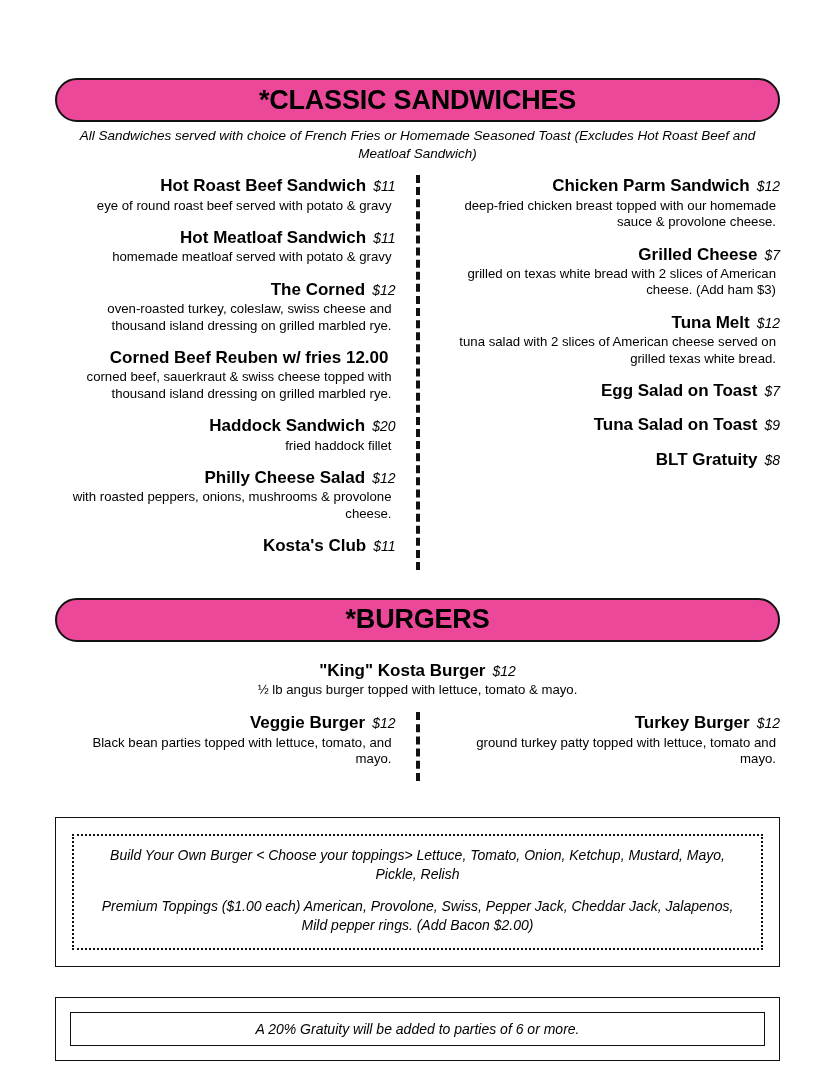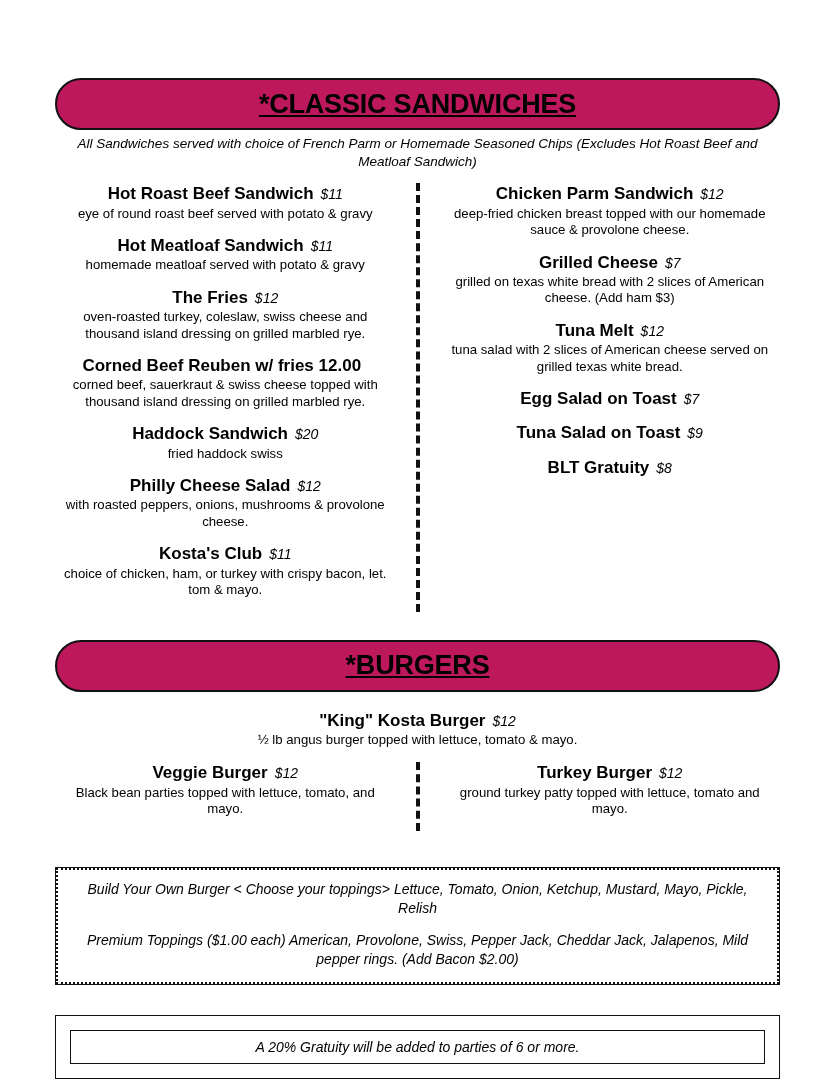--- a/index.html
+++ b/index.html
@@ -21,27 +21,26 @@
     width: 835px;
     height: 1080px;
     box-sizing: border-box;
     padding: 0 55px;
   }
 
   
   .section-header {
     border: 2px solid #111111;
     border-radius: 26px;
-    height: 52px;
+    height: 44px;
     display: flex;
     align-items: center;
     justify-content: center;
     box-sizing: border-box;
-    background: #be185d;
-    text-decoration: underline;
+    background: #ec4899;
   }
   .section-header-title {
     font-size: 27px;
     font-weight: bold;
     letter-spacing: -0.2px;
     line-height: 1;
   }
 
   .section-note {
     font-size: 13.5px;
@@ -69,21 +68,21 @@
     top: 0;
     bottom: 0;
     left: 50%;
     width: 0;
     border-left: 4px dashed #111111;
     transform: translateX(-2px);
   }
 
   
   .item {
-    text-align: center;
+    text-align: right;
     margin-bottom: 13px;
   }
   .item-head {
     line-height: 1.25;
     white-space: nowrap;
   }
   .item-name {
     font-size: 17px;
     font-weight: bold;
   }
@@ -106,21 +105,21 @@
     margin-bottom: 14px;
   }
 
   
   .burgers-block { margin-top: 28px; }
 
   
   .toppings-box {
     margin-top: 36px;
     border: 1.5px solid #111111;
-    padding: 0;
+    padding: 16px;
     box-sizing: border-box;
   }
   .toppings-inner {
     border: 2px dotted #111111;
     padding: 10px 14px 12px 14px;
   }
   .toppings-line {
     font-size: 14px;
     font-style: italic;
     text-align: center;
@@ -153,21 +152,21 @@
 <div class="page">
 
   <div class="top-spacer"></div>
 
   <div>
 
     <div class="section-header">
       <div class="section-header-title">*CLASSIC SANDWICHES</div>
     </div>
 
-    <div class="section-note">All Sandwiches served with choice of French Parm or Homemade Seasoned Chips (Excludes Hot Roast Beef and Meatloaf Sandwich)</div>
+    <div class="section-note">All Sandwiches served with choice of French Fries or Homemade Seasoned Toast (Excludes Hot Roast Beef and Meatloaf Sandwich)</div>
 
     <div class="columns">
       <div class="divider"></div>
 
       <div class="col col-left">
 
         <div class="item">
           <div class="item-head">
             <span class="item-name">Hot Roast Beef Sandwich</span><span class="item-price">$11</span>
           </div>
@@ -176,51 +175,50 @@
 
         <div class="item">
           <div class="item-head">
             <span class="item-name">Hot Meatloaf Sandwich</span><span class="item-price">$11</span>
           </div>
           <div class="item-desc">homemade meatloaf served with potato &amp; gravy</div>
         </div>
 
         <div class="item">
           <div class="item-head">
-            <span class="item-name">The Fries</span><span class="item-price">$12</span>
+            <span class="item-name">The Corned</span><span class="item-price">$12</span>
           </div>
           <div class="item-desc">oven-roasted turkey, coleslaw, swiss cheese and thousand island dressing on grilled marbled rye.</div>
         </div>
 
         <div class="item">
           <div class="item-head">
             <span class="item-name">Corned Beef Reuben w/ fries 12.00</span><span class="item-price"></span>
           </div>
           <div class="item-desc">corned beef, sauerkraut &amp; swiss cheese topped with thousand island dressing on grilled marbled rye.</div>
         </div>
 
         <div class="item">
           <div class="item-head">
             <span class="item-name">Haddock Sandwich</span><span class="item-price">$20</span>
           </div>
-          <div class="item-desc">fried haddock swiss</div>
+          <div class="item-desc">fried haddock fillet</div>
         </div>
 
         <div class="item">
           <div class="item-head">
             <span class="item-name">Philly Cheese Salad</span><span class="item-price">$12</span>
           </div>
           <div class="item-desc">with roasted peppers, onions, mushrooms &amp; provolone cheese.</div>
         </div>
 
         <div class="item">
           <div class="item-head">
             <span class="item-name">Kosta's Club</span><span class="item-price">$11</span>
           </div>
-          <div class="item-desc">choice of chicken, ham, or turkey with crispy bacon, let. tom &amp; mayo.</div>
         </div>
 
       </div>
 
       <div class="col col-right">
 
         <div class="item">
           <div class="item-head">
             <span class="item-name">Chicken Parm Sandwich</span><span class="item-price">$12</span>
           </div>

